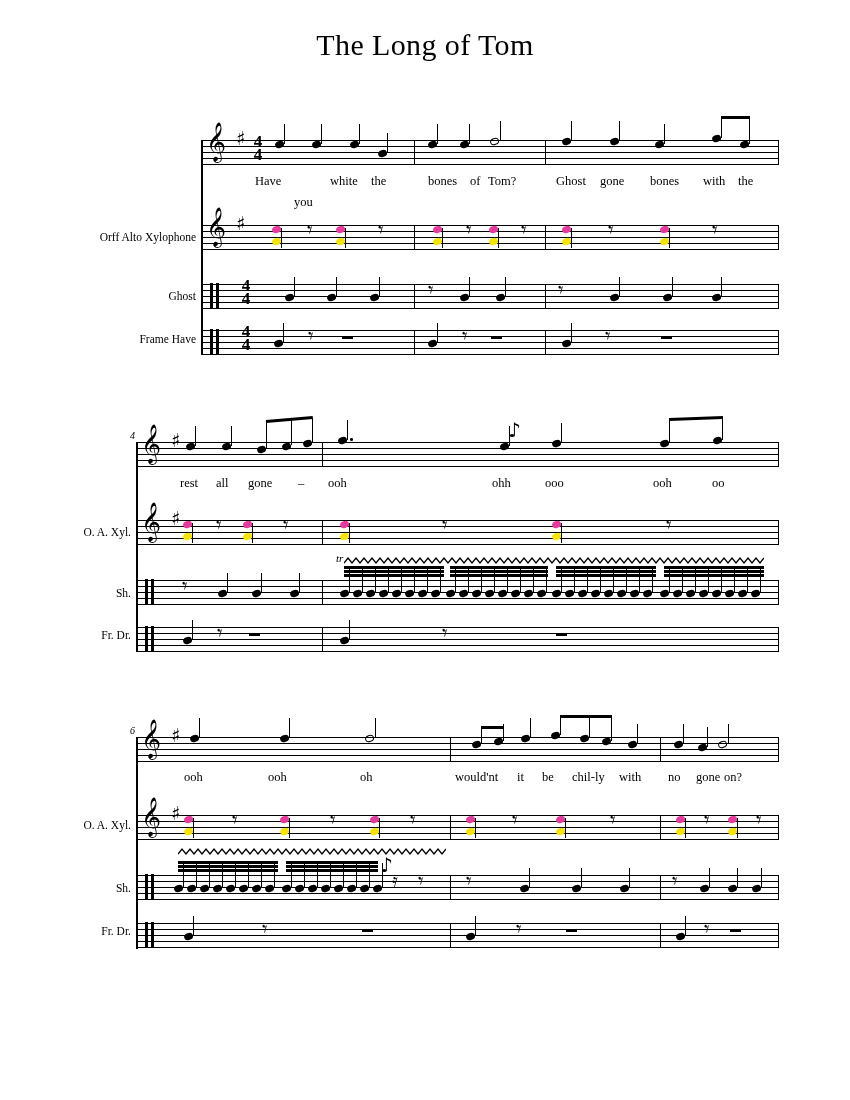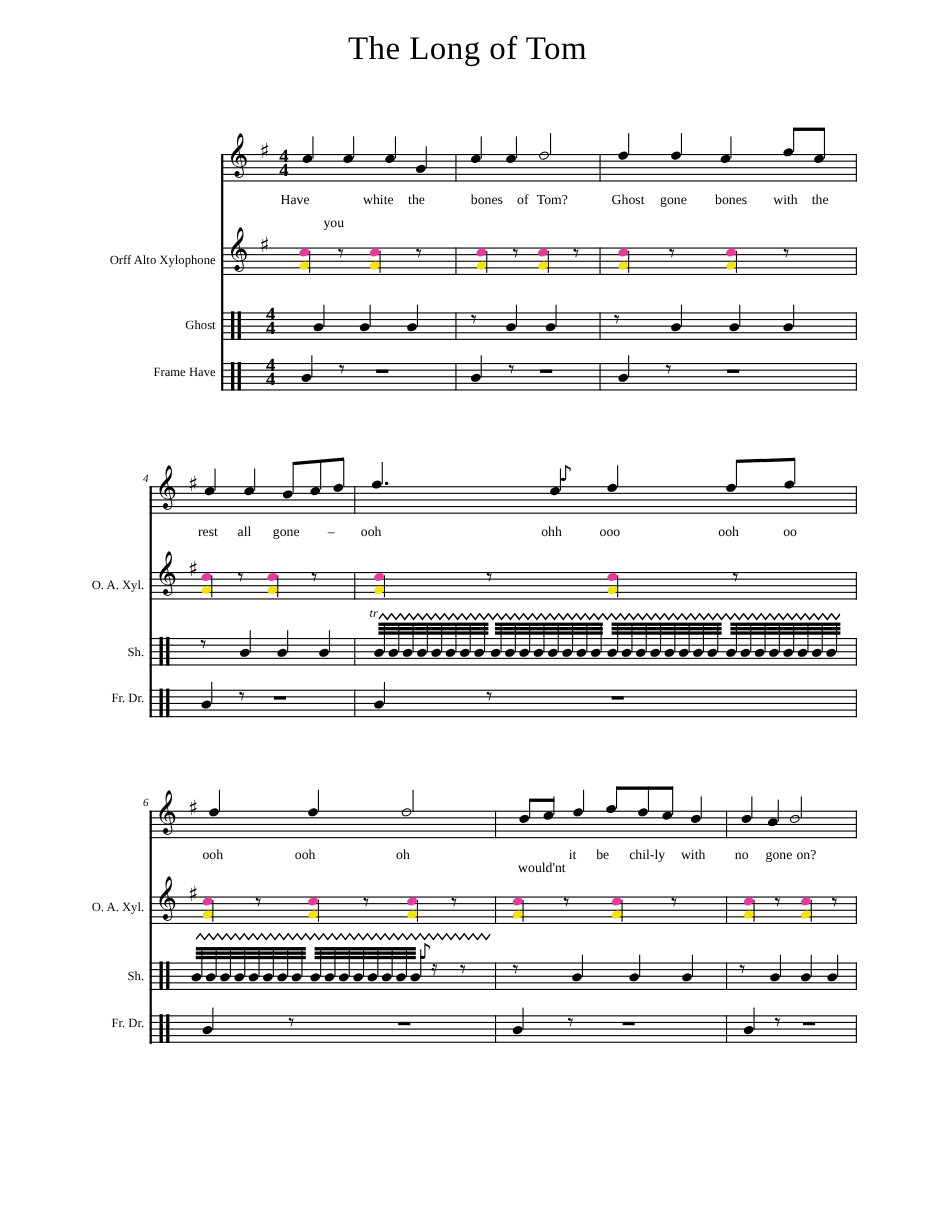--- a/index.html
+++ b/index.html
@@ -531,21 +531,21 @@
     <div class="nh open" style="left:718px;top:26px;"></div>
       <div class="stem" style="left:728px;top:9px;height:20px;"></div>
 
     <div class="barline" style="left:450px;top:22px;height:25px;"></div>
     <div class="barline" style="left:660px;top:22px;height:25px;"></div>
     <div class="barline" style="left:778px;top:22px;height:25px;"></div>
 
     <div class="lyric" style="left:184px;top:55px;">ooh</div>
     <div class="lyric" style="left:268px;top:55px;">ooh</div>
     <div class="lyric" style="left:360px;top:55px;">oh</div>
-    <div class="lyric" style="left:471px;top:55px;margin-top:12px;">would'nt</div>
+    <div class="lyric" style="left:455px;top:55px;">would'nt</div>
     <div class="lyric" style="left:517px;top:55px;">it</div>
     <div class="lyric" style="left:542px;top:55px;">be</div>
     <div class="lyric" style="left:572px;top:55px;">chil-ly</div>
     <div class="lyric" style="left:619px;top:55px;">with</div>
     <div class="lyric" style="left:668px;top:55px;">no</div>
     <div class="lyric" style="left:696px;top:55px;">gone</div>
     <div class="lyric" style="left:724px;top:55px;">on?</div>
 
     <div class="staff" style="left:136px;top:100px;width:643px;height:25px;">
       <div class="ln"></div>

